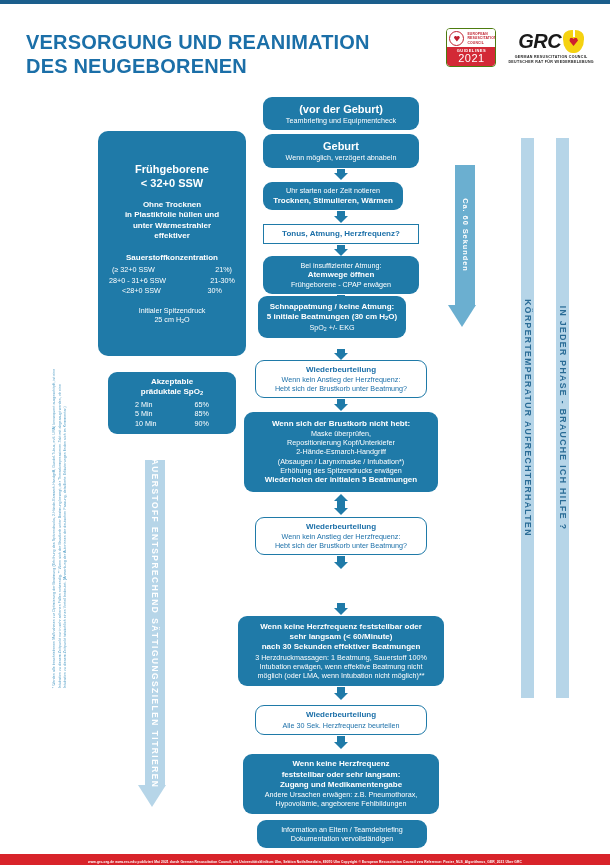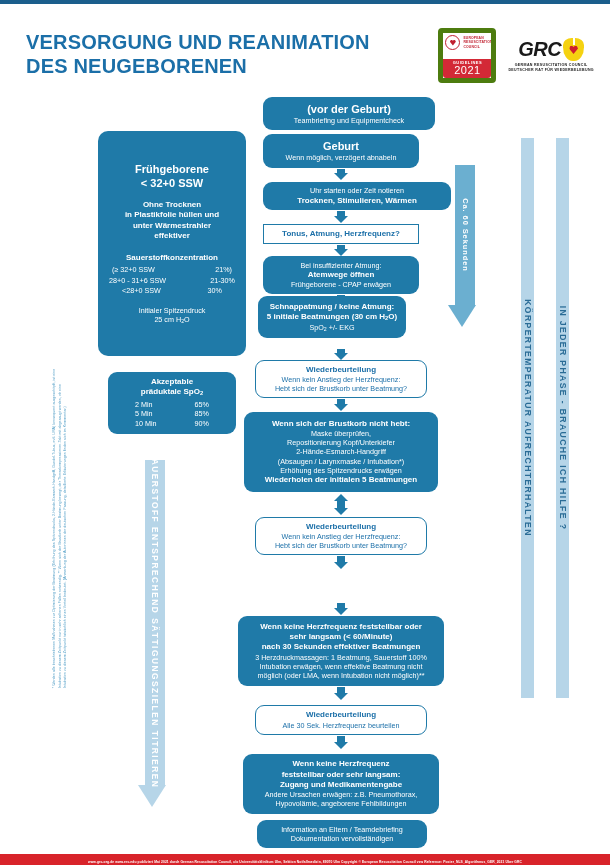--- a/index.html
+++ b/index.html
@@ -26,21 +26,21 @@
   .erc{width:48px;display:flex;flex-direction:column;align-items:stretch;}
   .erc-top{display:flex;align-items:center;gap:3px;background:#fff;padding:2px 2px 1px 2px;}
   .erc-badge{width:13px;height:13px;border-radius:50%;border:1.4px solid #c0202f;
     display:flex;align-items:center;justify-content:center;flex:none;background:#fff;}
   .erc-heart{width:6px;height:6px;background:#c0202f;
     clip-path:polygon(50% 100%,0% 38%,12% 12%,32% 6%,50% 22%,68% 6%,88% 12%,100% 38%);}
   .erc-words{font-size:3.4px;line-height:1.25;color:#c0202f;font-weight:bold;letter-spacing:.15px;}
   .erc-bottom{background:#d32936;color:#fff;text-align:center;border-radius:0 0 3px 3px;padding:1px 0 2px;}
   .erc-gl{font-size:4px;font-weight:bold;letter-spacing:.5px;}
   .erc-yr{font-size:11px;font-weight:normal;line-height:1;letter-spacing:.5px;}
-  .erc-frame{border:5px solid #4d7c0f;border-radius:4px;overflow:hidden;gap:8px;}
+  .erc-frame{border:1px solid #4d7c0f;border-radius:4px;overflow:hidden;}
 
   
   .grc{display:flex;flex-direction:column;align-items:center;}
   .grc-row{display:flex;align-items:center;gap:2px;}
   .grc-text{font-size:20px;font-weight:bold;color:#1a1a1a;letter-spacing:-.6px;line-height:1;font-style:italic;}
   .grc-lung{width:21px;height:23px;background:#f5d211;position:relative;
     border-radius:42% 42% 46% 46%/30% 30% 60% 60%;}
   .grc-lung:after{content:"";position:absolute;left:50%;top:52%;transform:translate(-50%,-50%);
     width:9px;height:9px;background:#cf1f2e;
     clip-path:polygon(50% 100%,0% 38%,12% 12%,32% 6%,50% 22%,68% 6%,88% 12%,100% 38%);}
@@ -197,35 +197,35 @@
         <span>5 Min</span>
         <span>85%</span>
       </div>
       <div style="display:flex;justify-content:space-between;font-size:7.2px;line-height:1.38;">
         <span>10 Min</span>
         <span>90%</span>
       </div>
     </div>
   </div>
 
-  <div class="box" style="left:263px;top:97px;width:172px;height:33px;">
+  <div class="box" style="left:263px;top:97px;width:156px;height:33px;">
     <span class="ln lg b">(vor der Geburt)</span>
     <span class="ln sm">Teambriefing und Equipmentcheck</span>
   </div>
 
   <div class="box" style="left:263px;top:134px;width:156px;height:34px;">
     <span class="ln lg b">Geburt</span>
     <span class="ln sm">Wenn möglich, verzögert abnabeln</span>
   </div>
   <div class="arrow-dn" style="left:334px;top:169px;">
     <div class="shaft" style="height:4px;"></div>
       <div class="head"></div>
   </div>
 
-  <div class="box" style="left:263px;top:182px;width:188px;height:28px;">
+  <div class="box" style="left:263px;top:182px;width:140px;height:28px;">
     <span class="ln sm">Uhr starten oder Zeit notieren</span>
     <span class="ln md b">Trocknen, Stimulieren, Wärmen</span>
   </div>
   <div class="arrow-dn" style="left:334px;top:211px;">
     <div class="shaft" style="height:5px;"></div>
       <div class="head"></div>
   </div>
 
   <div class="box outline" style="left:263px;top:224px;width:156px;height:20px;border-radius:0;">
     <span class="ln md b">Tonus, Atmung, Herzfrequenz?</span>

